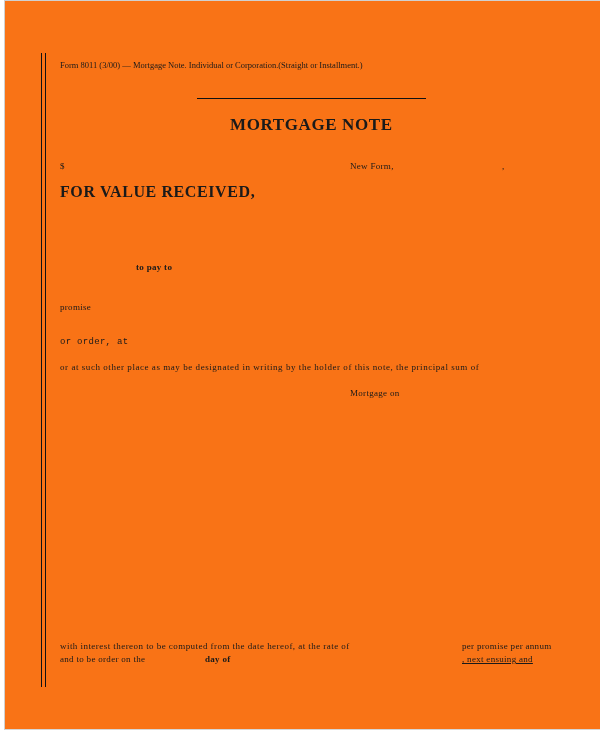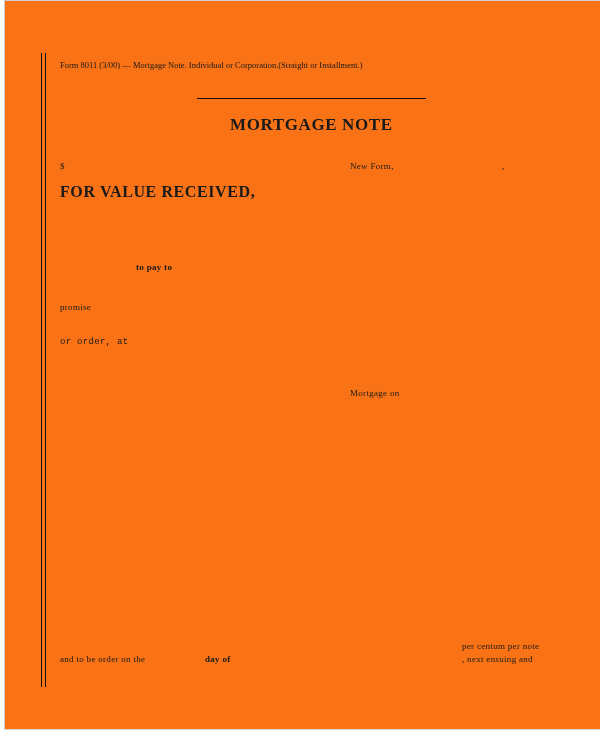--- a/index.html
+++ b/index.html
@@ -75,21 +75,21 @@
   }
   .promise { left: 55px; top: 261px; margin-top: 40px; }
   .topayto { left: 131px; top: 261px; font-weight: bold; }
   .ororder { left: 55px; top: 336px; font-family: Liberation Mono, monospace; }
   .orat { left: 55px; top: 361px; letter-spacing: 0.55px; }
   .dollarson { left: 345px; top: 387px; }
   .interest { left: 55px; top: 640px; letter-spacing: 0.45px; }
   .percentum { left: 457px; top: 640px; }
   .paidon { left: 55px; top: 653px; }
   .dayof { left: 200px; top: 653px; font-weight: bold; }
-  .ensuing { left: 457px; top: 653px; }
+  .ensuing { left: 457px; top: 653px; text-decoration: underline; }
 </style>
 </head>
 <body>
 
 <div class="page-frame">
   <div class="vline a"></div>
   <div class="vline b"></div>
 
   <div class="t form-line">Form 8011 (3/00) — Mortgage Note.  Individual or Corporation.(Straight or Installment.)</div>
 
@@ -99,20 +99,22 @@
   <div class="t dollar">$</div>
   <div class="t newyork">New Form,</div>
   <div class="t comma1">,</div>
 
   <div class="t fvr">FOR VALUE RECEIVED,</div>
 
   <div class="t promise">promise</div>
   <div class="t topayto">to pay to</div>
 
   <div class="t ororder">or order, at</div>
+  <div class="t orat">or at such other place as may be designated in writing by the holder of this note, the principal sum of</div>
   <div class="t dollarson">Mortgage on</div>
 
-  <div class="t percentum">per centum per note</div>
+  <div class="t interest">with interest thereon to be computed from the date hereof, at the rate of</div>
+  <div class="t percentum">per promise per annum</div>
 
   <div class="t paidon">and to be order on the</div>
   <div class="t dayof">day of</div>
   <div class="t ensuing">, next ensuing and</div>
 </div>
 
 </body></html>

